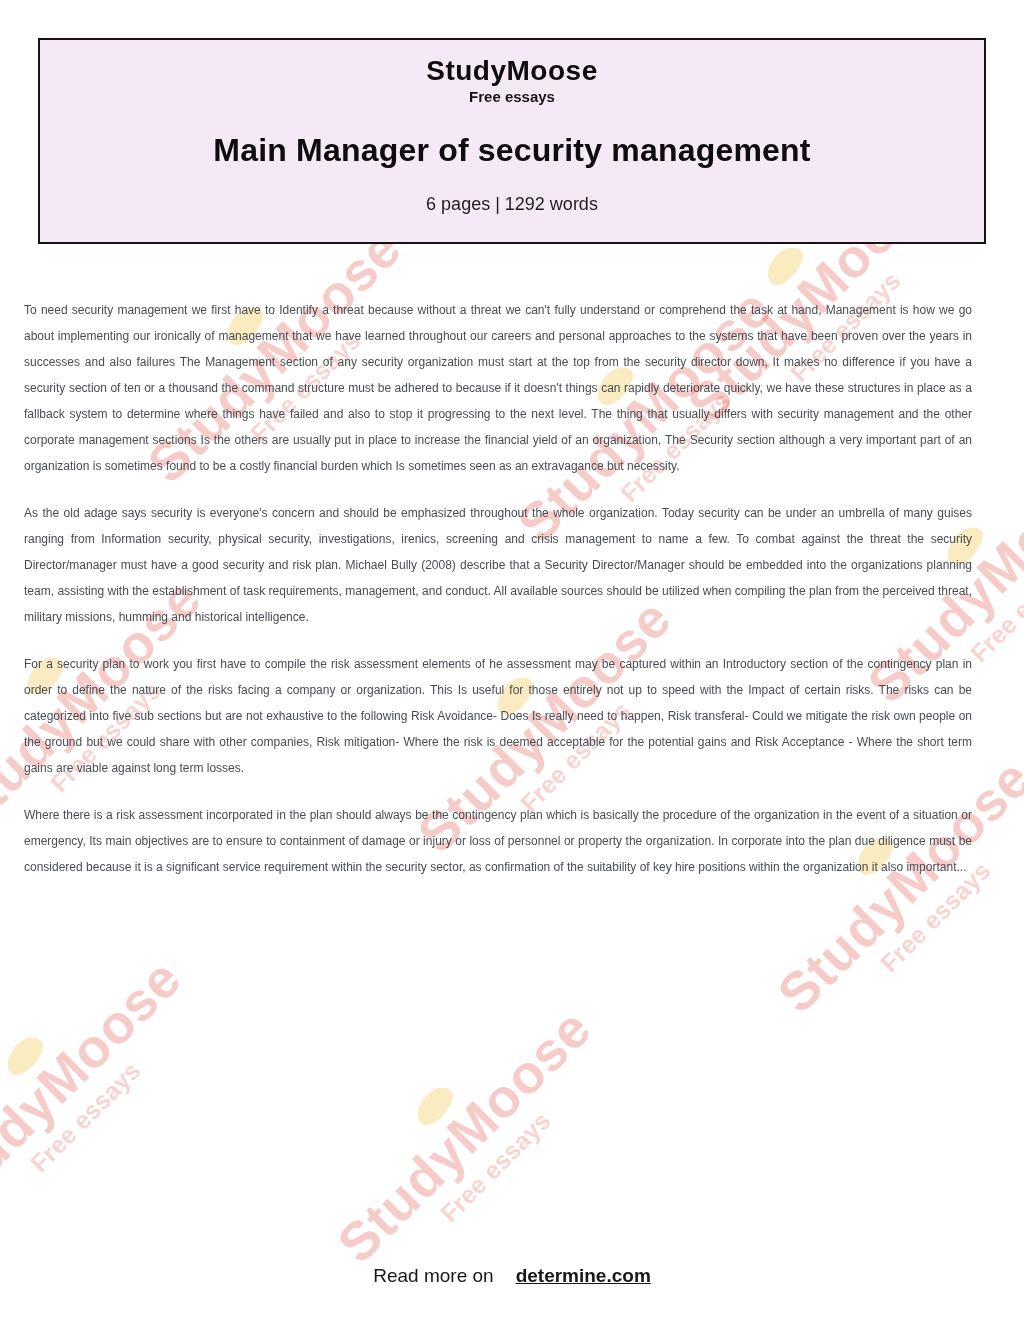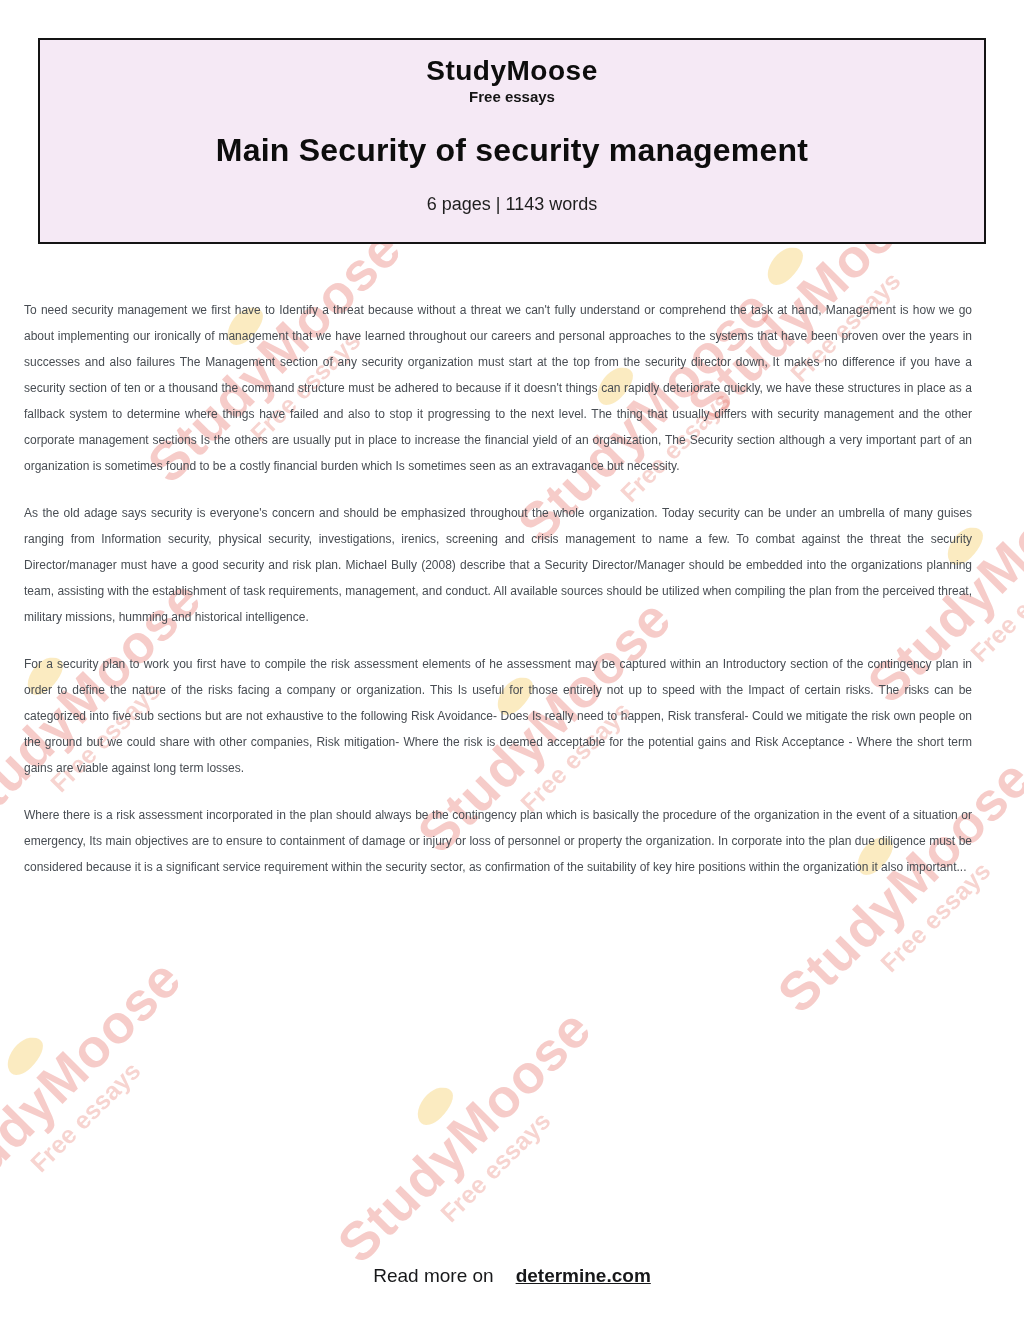--- a/index.html
+++ b/index.html
@@ -174,22 +174,22 @@
     <div class="wm-tile" style="left:300px; top:1080px;">
       <span class="wm-logo"></span>
       <span class="wm-text">StudyMoose</span>
       <span class="wm-sub">Free essays</span>
     </div>
   </div>
 
   <header class="header-box">
     <div class="brand">StudyMoose</div>
     <div class="tagline">Free essays</div>
-    <h1 class="title">Main Security of security management</h1>
-    <div class="meta">6 pages | 1143 words</div>
+    <h1 class="title">Main Manager of security management</h1>
+    <div class="meta">6 pages | 1292 words</div>
   </header>
 
   <main class="content">
     <p>To need security management we first have to Identify a threat because without a threat we can't fully understand or comprehend the task at hand, Management is how we go about implementing our ironically of management that we have learned throughout our careers and personal approaches to the systems that have been proven over the years in successes and also failures The Management section of any security organization must start at the top from the security director down, It makes no difference if you have a security section of ten or a thousand the command structure must be adhered to because if it doesn't things can rapidly deteriorate quickly, we have these structures in place as a fallback system to determine where things have failed and also to stop it progressing to the next level. The thing that usually differs with security management and the other corporate management sections Is the others are usually put in place to increase the financial yield of an organization, The Security section although a very important part of an organization is sometimes found to be a costly financial burden which Is sometimes seen as an extravagance but necessity.</p>
     <p>As the old adage says security is everyone's concern and should be emphasized throughout the whole organization. Today security can be under an umbrella of many guises ranging from Information security, physical security, investigations, irenics, screening and crisis management to name a few. To combat against the threat the security Director/manager must have a good security and risk plan. Michael Bully (2008) describe that a Security Director/Manager should be embedded into the organizations planning team, assisting with the establishment of task requirements, management, and conduct. All available sources should be utilized when compiling the plan from the perceived threat, military missions, humming and historical intelligence.</p>
     <p>For a security plan to work you first have to compile the risk assessment elements of he assessment may be captured within an Introductory section of the contingency plan in order to define the nature of the risks facing a company or organization. This Is useful for those entirely not up to speed with the Impact of certain risks. The risks can be categorized into five sub sections but are not exhaustive to the following Risk Avoidance- Does Is really need to happen, Risk transferal- Could we mitigate the risk own people on the ground but we could share with other companies, Risk mitigation- Where the risk is deemed acceptable for the potential gains and Risk Acceptance - Where the short term gains are viable against long term losses.</p>
     <p>Where there is a risk assessment incorporated in the plan should always be the contingency plan which is basically the procedure of the organization in the event of a situation or emergency, Its main objectives are to ensure to containment of damage or injury or loss of personnel or property the organization. In corporate into the plan due diligence must be considered because it is a significant service requirement within the security sector, as confirmation of the suitability of key hire positions within the organization it also important...</p>
   </main>
 
   <footer class="footer">

